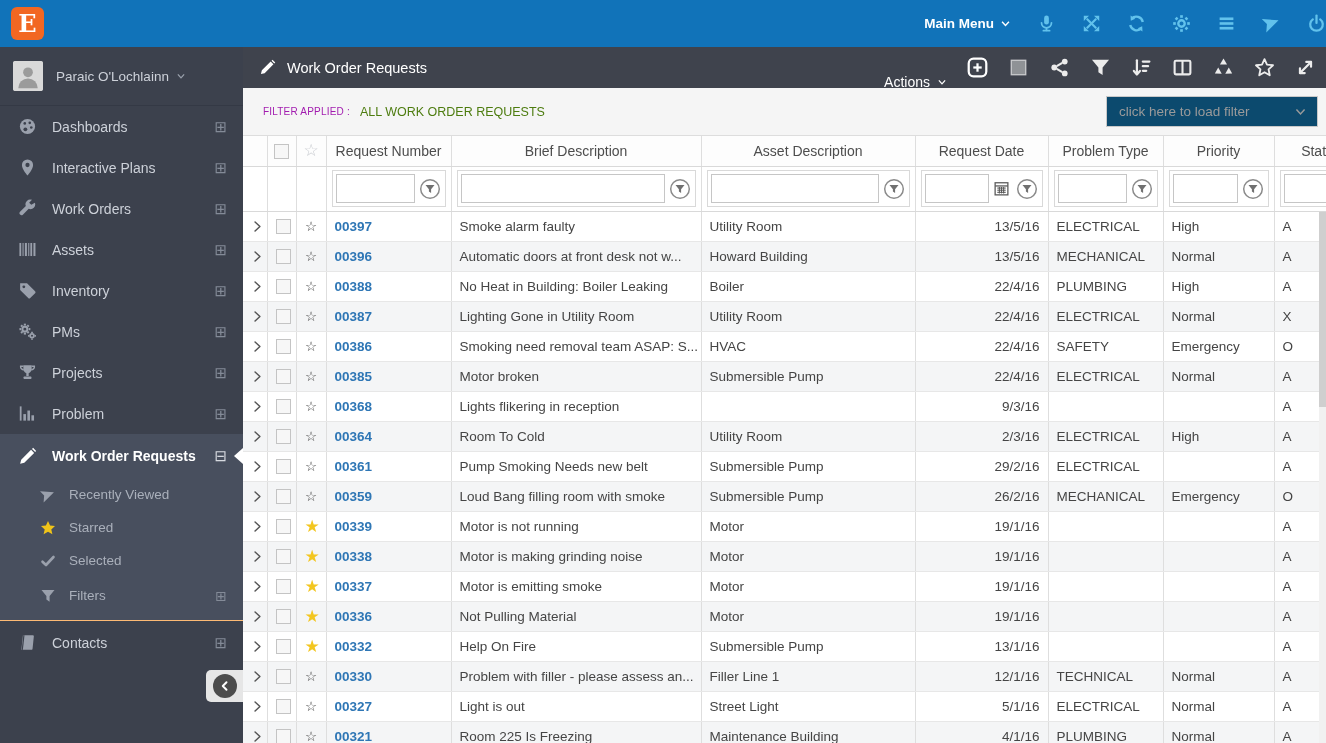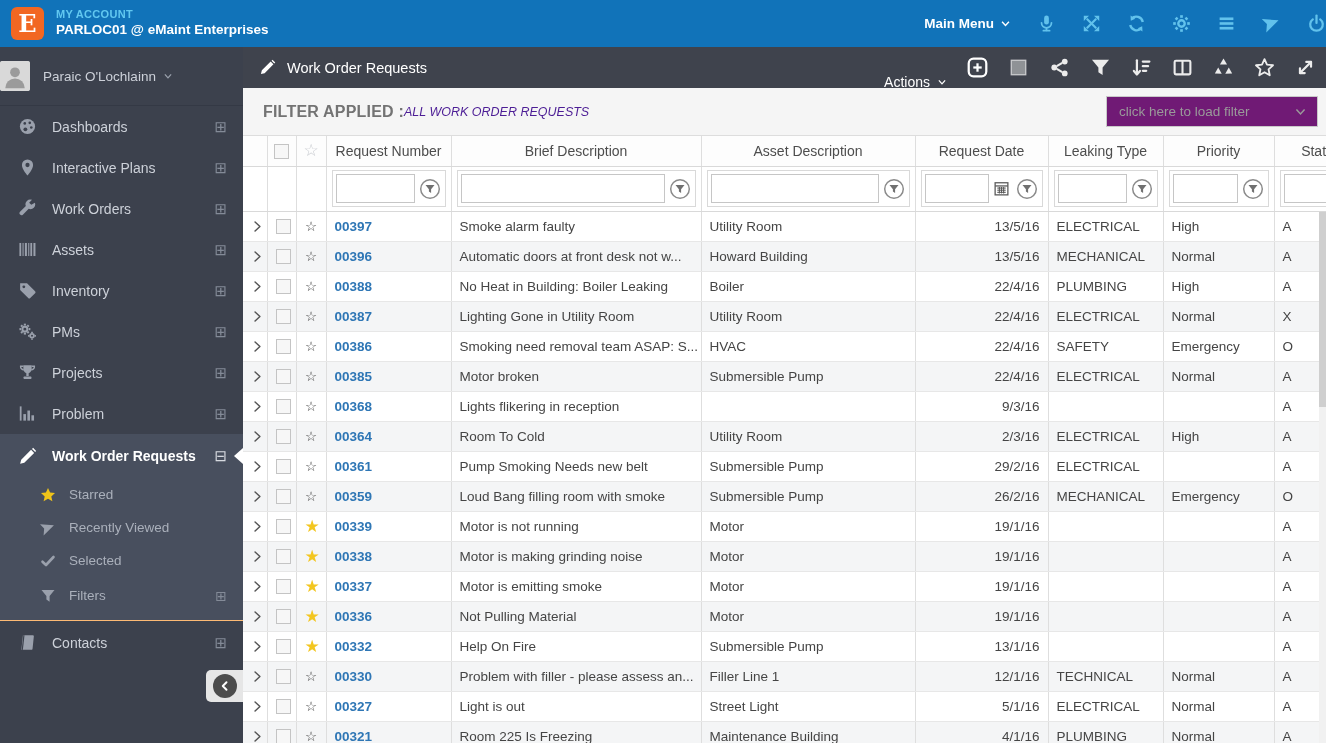--- a/index.html
+++ b/index.html
@@ -16,21 +16,21 @@
   .acct .name { color:#fff; font-size:13.5px; font-weight:bold; }
   .topbar-right { margin-left:auto; display:flex; align-items:center; gap:26px; }
   .mainmenu { font-size:13.5px; font-weight:bold; display:flex; align-items:center; gap:6px; cursor:pointer; }
   .tb-ic { color:#62c2ec; width:19px; height:19px; display:block; cursor:pointer; }
 
   
   .main { display:flex; height:696px; }
 
   
   .sidebar { width:243px; background:#3c414d; color:#c7cbd4; flex:none; position:relative; }
-  .userrow { height:59px; display:flex; align-items:center; gap:13px; 
+  .userrow { height:59px; display:flex; align-items:center; gap:13px; padding-left:13px;
     border-bottom:1px solid #343945; }
   .avatar { width:30px; height:30px; background:#d9d9d9; border-radius:2px; flex:none; }
   .username { font-size:13.5px; color:#cdd1d9; display:flex; align-items:center; gap:7px; cursor:pointer; }
   .nav-item { height:41px; display:flex; align-items:center; padding:0 16px 0 18px; font-size:14px;
     color:#cdd1d9; cursor:pointer; }
   .nav-item .nic { width:19px; height:19px; margin-right:15px; color:#9aa0ac; flex:none; }
   .nav-item .plus { margin-left:auto; color:#848b98; font-size:15px; cursor:pointer; }
   .active-group { background:#484f5e; position:relative; padding-bottom:6px; }
   .active-row { height:44px; display:flex; align-items:center; padding:0 16px 0 18px; cursor:pointer; }
   .active-row .nic { width:19px; height:19px; margin-right:15px; color:#fff; flex:none; }
@@ -52,23 +52,23 @@
   
   .content { flex:1; position:relative; overflow:hidden; background:#fff; }
   .page-header { height:41px; background:#3f434d; color:#fff; display:flex; align-items:center; padding:0 10px 0 16px; }
   .ph-title { display:flex; align-items:center; gap:11px; font-size:14.5px; }
   .ph-right { margin-left:auto; display:flex; align-items:center; gap:20px; }
   .actions { font-size:14px; display:flex; align-items:center; gap:7px; cursor:pointer;margin-top:29px; }
   .hd-ic { width:21px; height:21px; color:#ececec; display:block; cursor:pointer; }
   .hd-ic.add { color:#fff; }
 
   .filterbar { height:47px; background:#f5f5f5; display:flex; align-items:center; padding:0 8px 0 20px; }
-  .fa-lbl { font-size:16px; font-weight:bold; color:#737373; letter-spacing:.2px; }
-  .fa-val { font-size:12.5px; font-style:italic; color:#4c1d95; cursor:pointer; }
-  .loadfilter { margin-left:auto; width:212px; height:31px; background:#701a75; border:1px solid #c9c9c9;
+  .fa-lbl { font-size:10px; font-weight:normal; color:#a21caf; letter-spacing:.2px; }
+  .fa-val { font-size:12.5px; color:#4d7c0f; margin-left:10px; cursor:pointer; }
+  .loadfilter { margin-left:auto; width:212px; height:31px; background:#0c4a6e; border:1px solid #c9c9c9;
     display:flex; align-items:center; padding:0 10px 0 12px; color:#9a9a9a; font-size:13.5px; cursor:pointer; }
   .loadfilter svg { margin-left:auto; width:13px; height:13px; color:#9a9a9a; }
 
   
   .grid-wrap { position:relative; height:608px; overflow:hidden; border-top:1px solid #ddd; }
   table.grid { border-collapse:collapse; table-layout:fixed; width:1125px; }
   .grid th, .grid td { border-right:1px solid #dedede; border-bottom:1px solid #e7e7e7;
     font-weight:normal; overflow:hidden; white-space:nowrap; }
   .grid thead tr.hdr th { height:30px; font-size:14px; color:#4d4d4d; text-align:center; background:#fdfdfd;
     border-bottom:1px solid #d9d9d9; }
@@ -98,24 +98,20 @@
   .hdr-star { font-size:17px; color:#c9ccd1; }
 
   .vscroll { position:absolute; top:76px; right:0; bottom:0; width:7px; background:#f1f1f1; }
   .vscroll .thumb { position:absolute; top:0; left:0; width:7px; height:195px; background:#cfcfcf; }
 </style>
 </head>
 <body>
 
 <div class="topbar">
   <div class="logo">E</div>
-  <div class="acct">
-    <div class="lbl">MY ACCOUNT</div>
-    <div class="name">PARLOC01 @ eMaint Enterprises</div>
-  </div>
   <div class="topbar-right">
     <div class="mainmenu">
       <span>Main Menu</span>
       <svg width="11" height="11" viewBox="0 0 16 16" fill="none" stroke="#fff" stroke-width="2">
           <polyline points="3,5.5 8,11 13,5.5"></polyline>
         </svg>
     </div>
     <svg class="tb-ic" viewBox="0 0 16 16" fill="none" stroke="currentColor" stroke-width="1.5" stroke-linecap="round">
         <rect x="6" y="1.3" width="4" height="7.6" rx="2" fill="currentColor" stroke="none"></rect>
         <path d="M3.8 7.4a4.2 4.2 0 0 0 8.4 0"></path>
@@ -276,30 +272,30 @@
     <div class="active-group">
       <div class="active-row">
         <svg class="nic" viewBox="0 0 16 16">
             <path d="M1.8 14.2l.9-3.5L11 2.4l2.6 2.6-8.3 8.3zM11.8 1.6l.9-.9 2.6 2.6-.9.9z" fill="currentColor"></path>
           </svg>
         <span class="albl">Work Order Requests</span>
         <span class="minus">⊟</span>
         <div class="notch"></div>
       </div>
       <div class="sub-item">
+        <svg class="sic" viewBox="0 0 16 16">
+            <polygon points="1.5,13.8 14.5,7.2 1.5,2 4.2,7.2" fill="currentColor" transform="rotate(-18 8 8)"></polygon>
+          </svg>
+        <span>Recently Viewed</span>
+      </div>
+      <div class="sub-item">
         <svg class="sic star" viewBox="0 0 16 16">
             <polygon points="8,1 10.1,5.6 15,6.1 11.3,9.4 12.4,14.3 8,11.7 3.6,14.3 4.7,9.4 1,6.1 5.9,5.6" fill="currentColor"></polygon>
           </svg>
         <span>Starred</span>
-      </div>
-      <div class="sub-item">
-        <svg class="sic" viewBox="0 0 16 16">
-            <polygon points="1.5,13.8 14.5,7.2 1.5,2 4.2,7.2" fill="currentColor" transform="rotate(-18 8 8)"></polygon>
-          </svg>
-        <span>Recently Viewed</span>
       </div>
       <div class="sub-item">
         <svg class="sic" viewBox="0 0 16 16" fill="none" stroke="currentColor" stroke-width="2.6" stroke-linecap="round" stroke-linejoin="round">
             <polyline points="2.5,8.7 6,12 13.5,4"></polyline>
           </svg>
         <span>Selected</span>
       </div>
       <div class="sub-item" style="height:37px">
         <svg class="sic" viewBox="0 0 16 16">
             <polygon points="1.5,2 14.5,2 9.6,8 9.6,13.8 6.4,11.6 6.4,8" fill="currentColor"></polygon>
@@ -416,21 +412,21 @@
         </colgroup>
         <thead>
           <tr class="hdr">
             <th class="c-exp"></th>
             <th class="c-chk"><span class="chk"></span></th>
             <th class="c-star"><span class="hdr-star">☆</span></th>
             <th>Request Number</th>
             <th>Brief Description</th>
             <th>Asset Description</th>
             <th>Request Date</th>
-            <th>Leaking Type</th>
+            <th>Problem Type</th>
             <th>Priority</th>
             <th>Status</th>
           </tr>
           <tr class="flt">
             <th></th>
               <th></th>
               <th></th>
             <th>
                 <div class="fbox">
                   <input style="">

